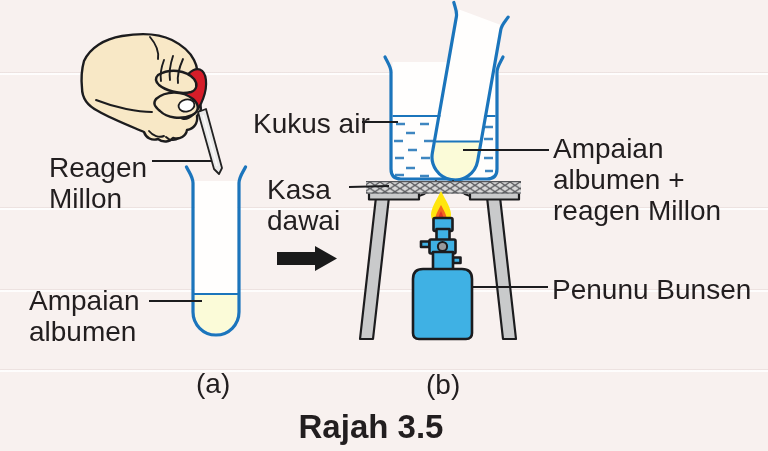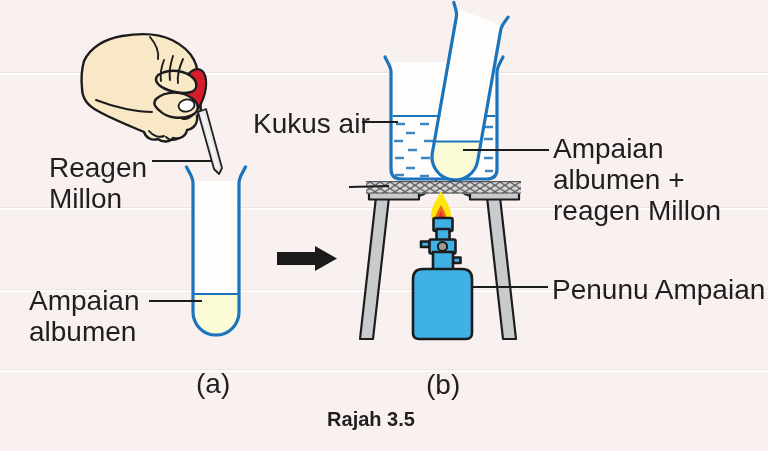--- a/index.html
+++ b/index.html
@@ -34,21 +34,21 @@
   }
   svg{position:absolute;left:0;top:0;}
   .lbl{
     position:absolute;
     font-size:28px;line-height:31px;
     white-space:pre-line;
     letter-spacing:0px;
   }
   .caption{
     position:absolute;
-    font-size:20px;font-weight:bold;
+    font-size:33px;font-weight:bold;
     transform:translateX(-50%);
   }
   .glass{fill:none;stroke:var(--glass-blue);stroke-width:3.2;stroke-linecap:round;}
   .glass-thin{fill:none;stroke:var(--glass-blue);stroke-width:2.2;}
   .wdash{stroke:#3e86c0;stroke-width:2.5;stroke-linecap:butt;}
   .white-fill{fill:#fffefd;}
   .liquid{fill:var(--liquid-yellow);}
   .skin{fill:var(--skin);stroke:var(--line-black);stroke-width:2.4;stroke-linejoin:round;}
   .crease{fill:none;stroke:var(--line-black);stroke-width:1.9;stroke-linecap:round;}
   .metal{fill:var(--metal-gray);stroke:var(--line-black);stroke-width:2.2;stroke-linejoin:round;}
@@ -221,20 +221,22 @@
     <path class="labelline" d="M 349,187 L 389,186"></path>
     <path class="labelline" d="M 463,150 H 549"></path>
     <path class="labelline" d="M 472,287 H 548"></path>
   </svg>
 
   <div class="lbl" style="left:49px;top:152px">Reagen
 Millon</div>
   <div class="lbl" style="left:29px;top:285px">Ampaian
 albumen</div>
   <div class="lbl" style="left:253px;top:108px">Kukus air</div>
+  <div class="lbl" style="left:267px;top:174px">Kasa
+dawai</div>
   <div class="lbl" style="left:553px;top:133px">Ampaian
 albumen +
 reagen Millon</div>
-  <div class="lbl" style="left:552px;top:274px">Penunu Ampaian</div>
+  <div class="lbl" style="left:552px;top:274px">Penunu Bunsen</div>
   <div class="lbl" style="left:196px;top:368px">(a)</div>
   <div class="lbl" style="left:426px;top:369px">(b)</div>
   <div class="caption" style="left:371px;top:408px">Rajah 3.5</div>
 </div>
 
 </body></html>

